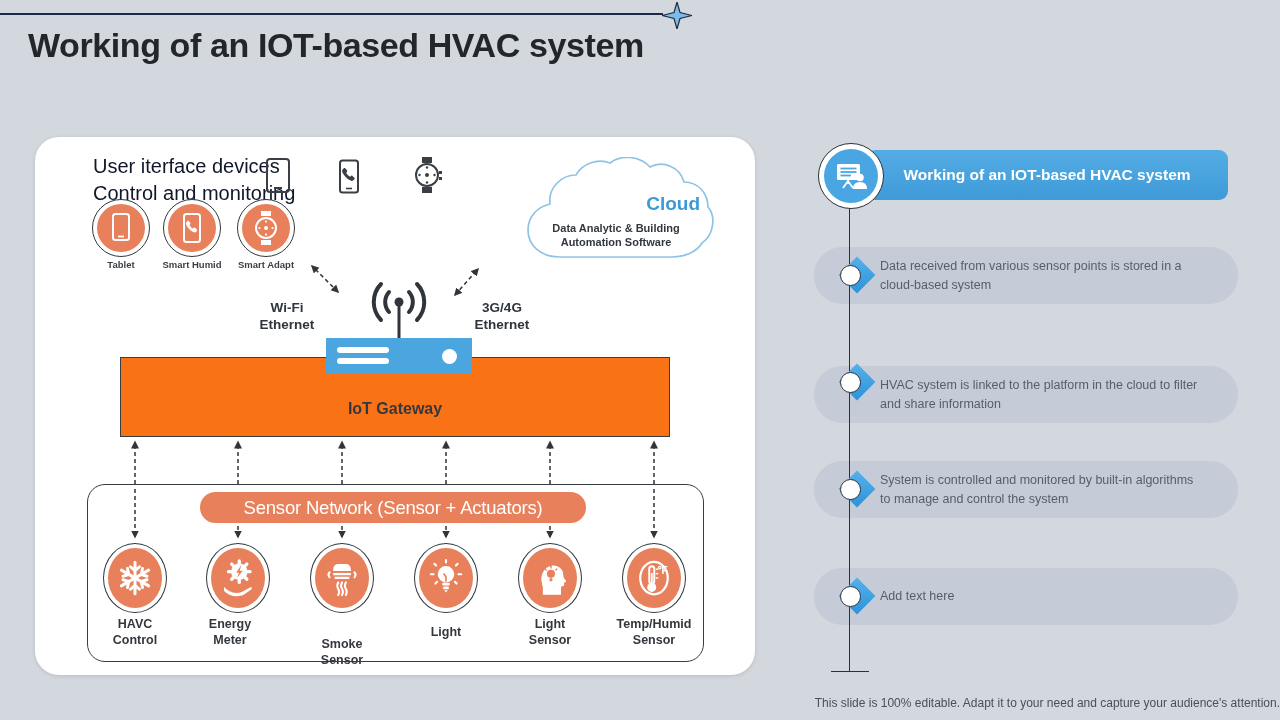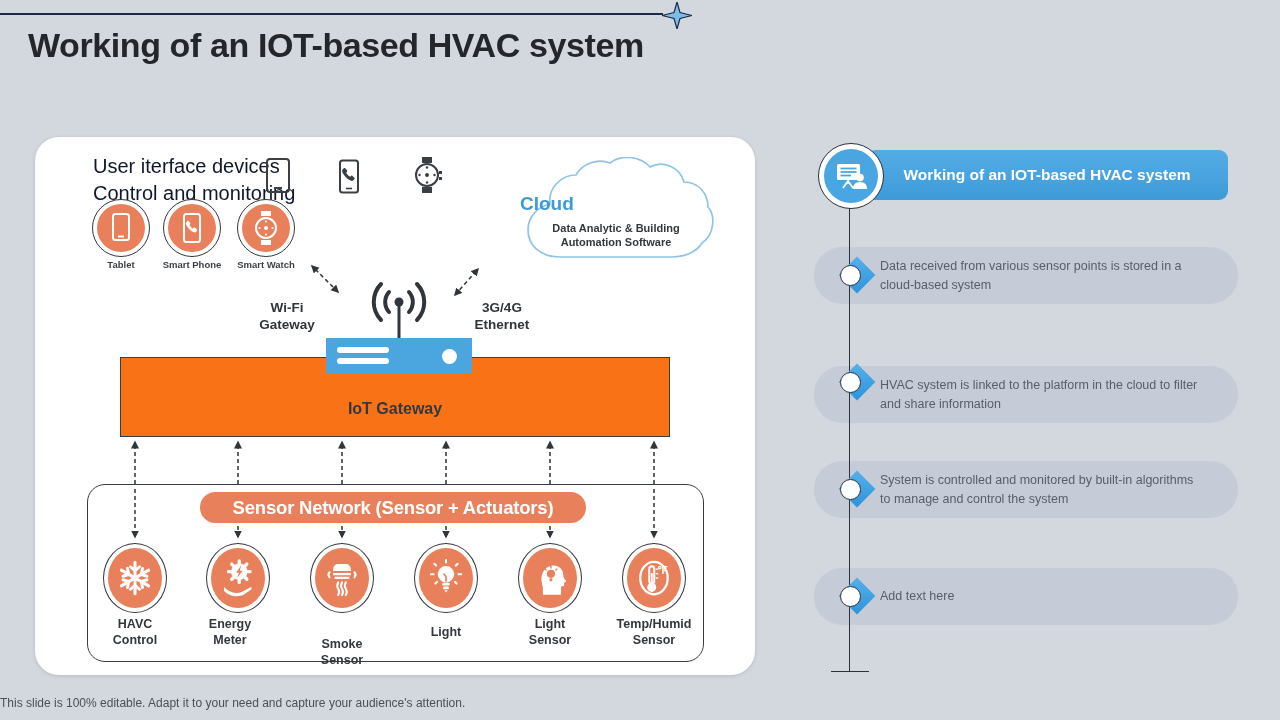--- a/index.html
+++ b/index.html
@@ -5,40 +5,40 @@
   html,body{margin:0;padding:0;}
   body{font-family:"Liberation Sans",sans-serif;}
   .slide{position:relative;width:1280px;height:720px;background:#d3d7de;overflow:hidden;}
   .pre{white-space:pre-line;}
   
   .top-line{position:absolute;left:0;top:13px;width:663px;border-top:2px solid #1e2a45;}
   .star{position:absolute;left:662px;top:2px;}
   
   .title{position:absolute;left:28px;top:26px;font-size:34px;font-weight:700;letter-spacing:-0.4px;color:#23262a;}
   .subtitle{position:absolute;left:30px;top:80px;font-size:11.5px;color:#454b52;}
-  .footer{position:absolute;left:0;top:696px;width:1280px;text-align:left;font-size:12px;color:#4a5058;}
+  .footer{position:absolute;left:0;top:696px;width:1280px;text-align:right;font-size:12px;color:#4a5058;}
   
   .panel{position:absolute;left:35px;top:137px;width:720px;height:538px;background:#ffffff;border-radius:24px;box-shadow:0 1px 4px rgba(0,0,0,.12);}
   .panel *{box-sizing:border-box;}
   .devices-heading{position:absolute;left:58px;top:16px;font-size:20px;font-weight:400;color:#0f172a;line-height:1.35;}
   .outline-icon{position:absolute;}
   .dev-circle-outer{position:absolute;width:58px;height:58px;border:1.6px solid #33383b;border-radius:50%;display:flex;align-items:center;justify-content:center;background:#fff;}
   .dev-circle-inner{width:48px;height:48px;border-radius:50%;background:#e8805c;display:flex;align-items:center;justify-content:center;}
   .dev-label{position:absolute;width:90px;text-align:center;font-size:9.5px;font-weight:700;color:#3a3f46;}
   .cloud-block{position:absolute;left:485px;top:20px;width:196px;height:114px;}
-  .cloud-title{position:absolute;left:0;top:36px;width:180px;text-align:left;font-size:19px;font-weight:700;color:#3c9bd5;}
+  .cloud-title{position:absolute;left:0;top:36px;width:180px;text-align:right;font-size:19px;font-weight:700;color:#3c9bd5;}
   .cloud-sub{position:absolute;left:6px;top:64px;width:180px;text-align:center;font-size:11px;font-weight:700;color:#33383e;line-height:1.3;}
   .net-label{position:absolute;width:90px;text-align:center;font-size:13.5px;font-weight:700;color:#2f353b;line-height:1.25;}
   .router{position:absolute;left:291px;top:201px;width:146px;height:36px;background:#4ba5df;}
   .router .bar{position:absolute;left:11px;width:52px;height:6px;border-radius:3px;background:#fff;}
   .router .dot{position:absolute;left:116px;top:11px;width:15px;height:15px;border-radius:50%;background:#fff;}
   .gateway{position:absolute;left:85px;top:220px;width:550px;height:80px;border:1.4px solid #383d42;background:#f97316;}
   .gateway-label{position:absolute;left:0;top:42px;width:100%;text-align:center;font-size:16px;font-weight:700;color:#33383e;}
   .band{position:absolute;left:52px;top:347px;width:617px;height:178px;border:1.5px solid #383d42;border-radius:18px;background:#fff;}
-  .pill{position:absolute;left:165px;top:355px;width:386px;height:31px;border-radius:16px;background:#e8805c;display:flex;align-items:center;justify-content:center;font-size:18.5px;font-weight:700;color:#fff;letter-spacing:-0.2px;}
+  .pill{position:absolute;left:165px;top:355px;width:386px;height:31px;border-radius:16px;background:#e8805c;display:flex;align-items:center;justify-content:center;font-size:18.5px;font-weight:400;color:#fff;letter-spacing:-0.2px;}
   .sensor-outer{position:absolute;width:64px;height:70px;border:1.6px solid #33383b;border-radius:50%;display:flex;align-items:center;justify-content:center;background:#fff;}
   .sensor-inner{width:54px;height:60px;border-radius:50%;background:#e8805c;display:flex;align-items:center;justify-content:center;}
   .sensor-label{position:absolute;width:110px;text-align:center;font-size:12.5px;font-weight:700;color:#33383e;line-height:1.25;}
   .connectors{position:absolute;left:0;top:0;pointer-events:none;}
   
   .vline{position:absolute;left:849px;top:206px;height:466px;border-left:1.6px solid #2b3139;z-index:2;}
   .tbar{position:absolute;left:831px;top:671px;width:38px;border-top:1.6px solid #2b3139;z-index:2;}
   .tl-head-circle{position:absolute;left:818px;top:143px;width:64px;height:64px;border:1.6px solid #2b3139;border-radius:50%;background:#fff;display:flex;align-items:center;justify-content:center;z-index:3;}
   .tl-head-circle .in{width:54px;height:54px;border-radius:50%;background:#4aa6e3;display:flex;align-items:center;justify-content:center;}
   .tl-header{position:absolute;left:866px;top:150px;width:362px;height:50px;border-radius:9px;background:linear-gradient(#54ace5,#3e9bd8);display:flex;align-items:center;justify-content:center;color:#fff;font-size:15.5px;font-weight:700;z-index:1;}
@@ -109,43 +109,43 @@
             <circle cx="15" cy="17" r="10" fill="none" stroke="#fff" stroke-width="2"></circle>
             <circle cx="15" cy="17" r="2" fill="#fff"></circle>
             <circle cx="15" cy="10.5" r="1.1" fill="#fff"></circle>
             <circle cx="15" cy="23.5" r="1.1" fill="#fff"></circle>
             <circle cx="8.5" cy="17" r="1.1" fill="#fff"></circle>
             <circle cx="21.5" cy="17" r="1.1" fill="#fff"></circle>
           </svg>
       </div>
     </div>
     <div class="dev-label" style="left:41px;top:122px">Tablet</div>
-    <div class="dev-label" style="left:112px;top:122px">Smart Phone</div>
-    <div class="dev-label" style="left:186px;top:122px">Smart Watch</div>
+    <div class="dev-label" style="left:112px;top:122px">Smart Humid</div>
+    <div class="dev-label" style="left:186px;top:122px">Smart Adapt</div>
 
     <div class="cloud-block">
       <svg width="196" height="114" viewBox="0 0 196 114">
         <path d="M40,100 C20,100 8,88 8,73 C8,60 17,50 30,47 C28,31 41,18 56,18 C62,7 77,1 90,6 C101,-3 120,-1 130,10 C143,3 160,10 164,25 C178,25 188,36 188,50 C196,59 194,78 182,86 C176,96 163,100 152,100 Z" fill="#fff" stroke="#8fc3e6" stroke-width="1.7"></path>
       </svg>
       <div class="cloud-title">Cloud</div>
       <div class="cloud-sub pre">Data Analytic &amp; Building
 Automation Software</div>
     </div>
 
     <svg class="outline-icon" style="left:324px;top:125px" width="80" height="80" viewBox="0 0 80 80">
       <circle cx="40" cy="40" r="4.5" fill="#2f353b"></circle>
       <line x1="40" y1="44" x2="40" y2="78" stroke="#2f353b" stroke-width="3"></line>
       <path d="M30,30 A15,15 0 0 0 30,50" fill="none" stroke="#2f353b" stroke-width="4" stroke-linecap="round"></path>
       <path d="M22,22 A26,26 0 0 0 22,58" fill="none" stroke="#2f353b" stroke-width="4" stroke-linecap="round"></path>
       <path d="M50,30 A15,15 0 0 1 50,50" fill="none" stroke="#2f353b" stroke-width="4" stroke-linecap="round"></path>
       <path d="M58,22 A26,26 0 0 1 58,58" fill="none" stroke="#2f353b" stroke-width="4" stroke-linecap="round"></path>
     </svg>
 
     <div class="net-label pre" style="left:207px;top:163px">Wi-Fi
-Gateway</div>
+Ethernet</div>
     <div class="net-label pre" style="left:422px;top:163px">3G/4G
 Ethernet</div>
 
     <div class="gateway">
       <div class="gateway-label">IoT Gateway</div>
     </div>
     <div class="router">
       <div class="bar" style="top:9px"></div>
       <div class="bar" style="top:20px"></div>
       <div class="dot"></div>

